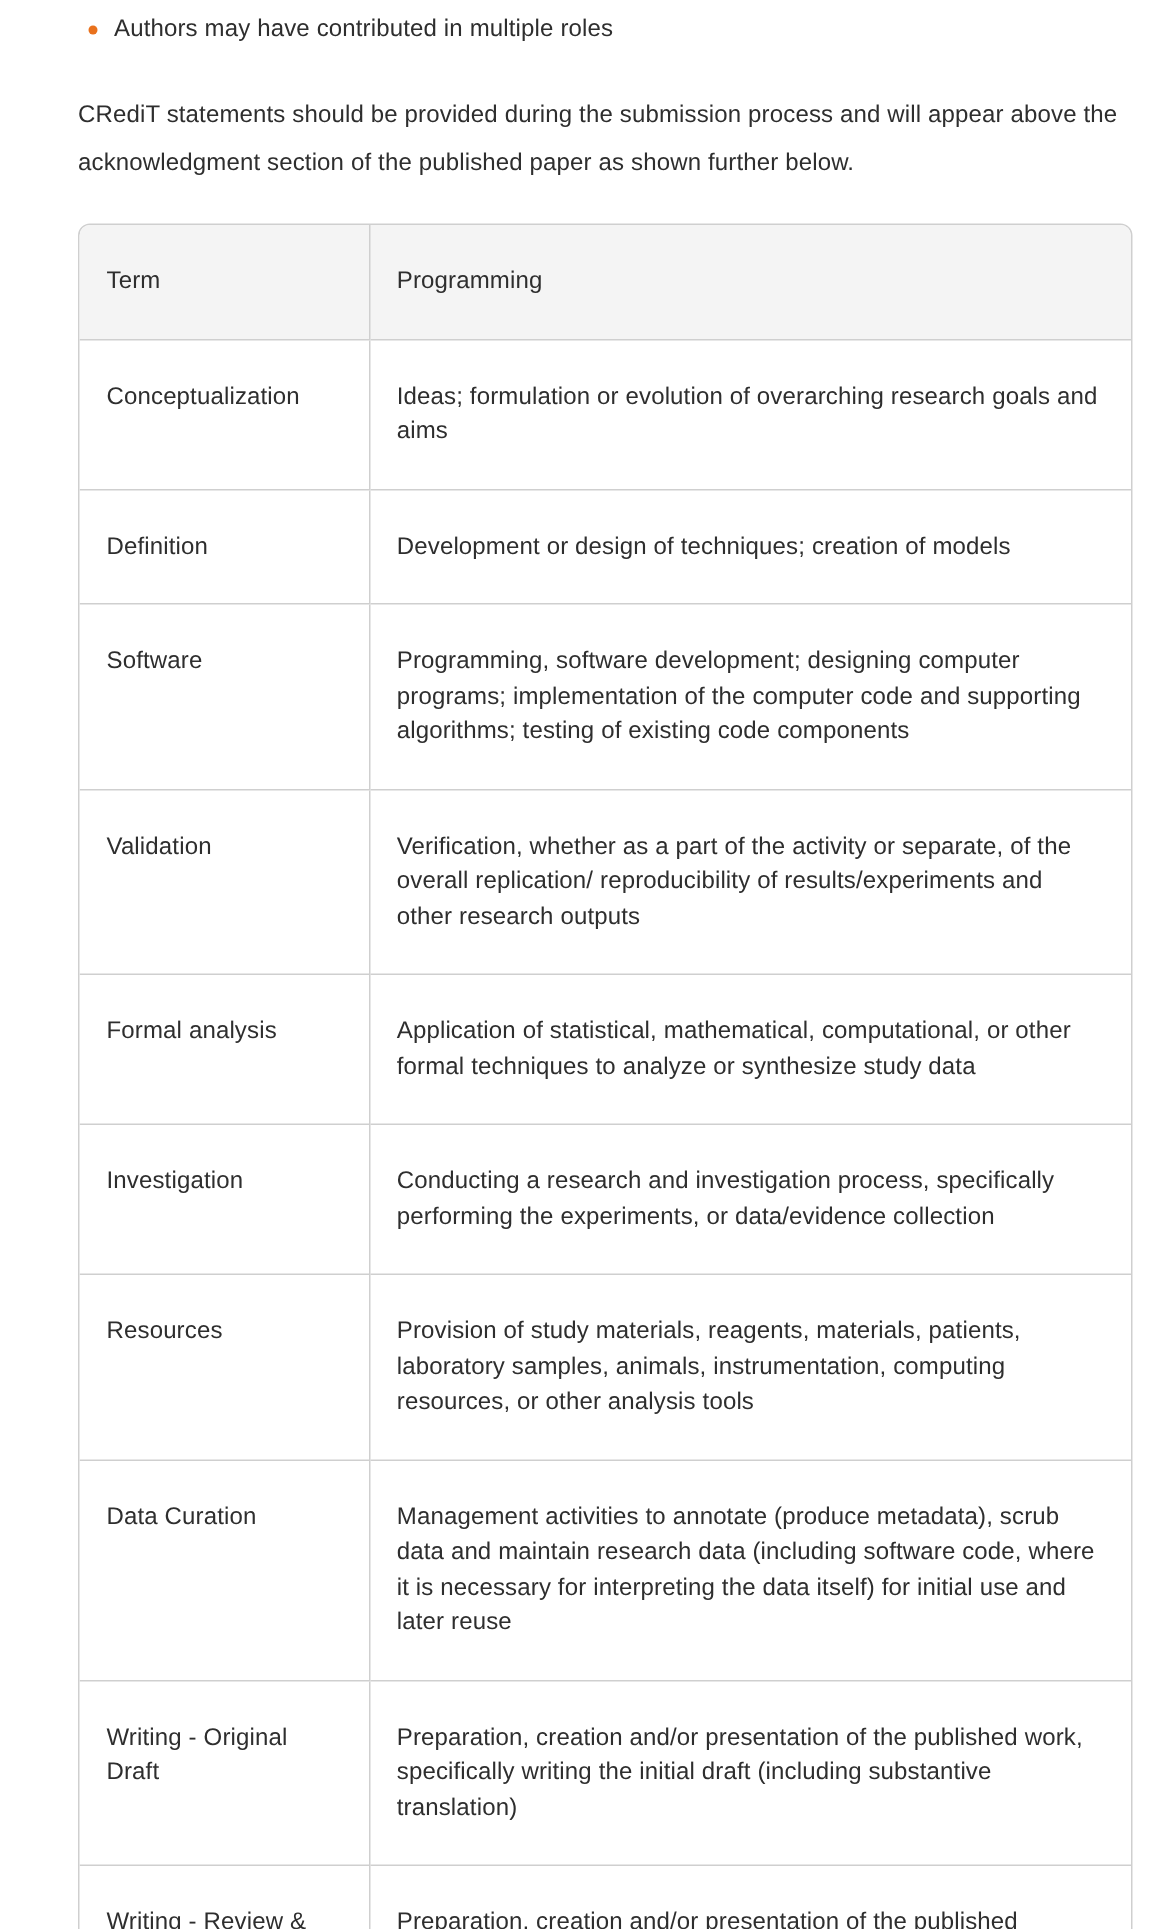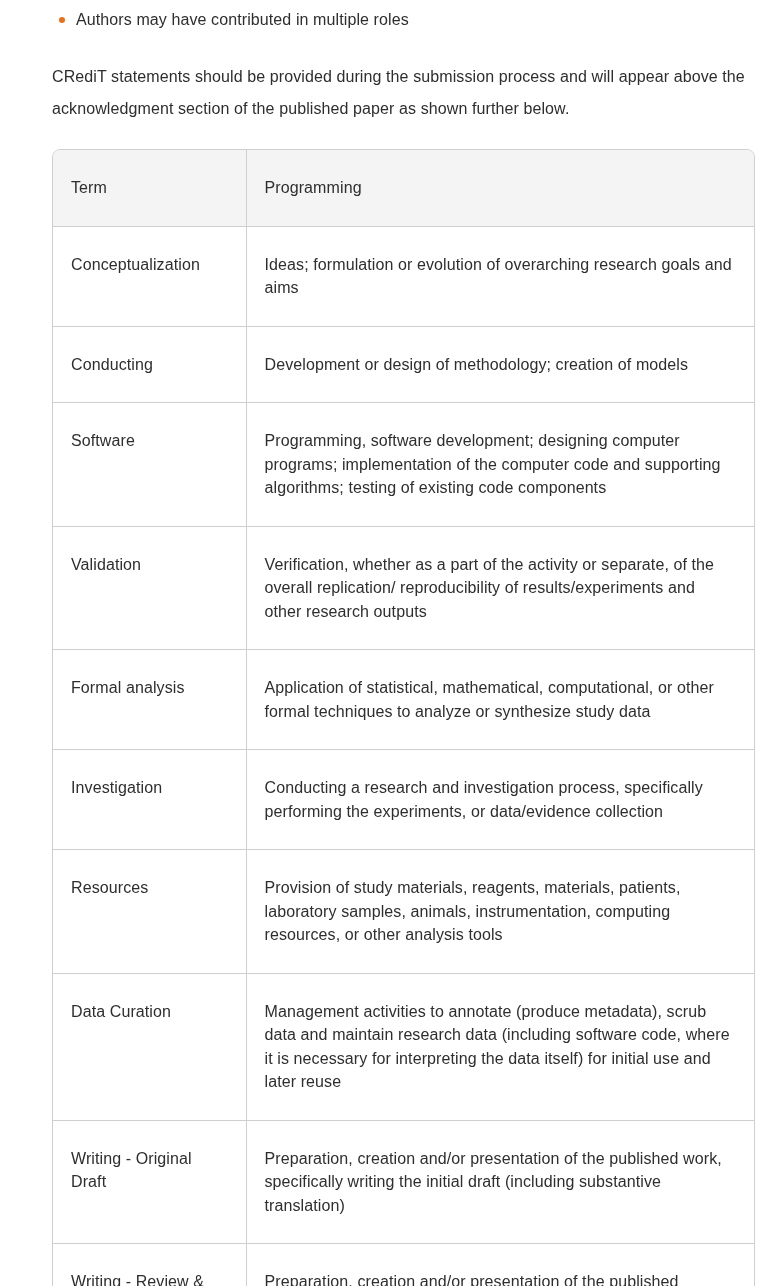--- a/index.html
+++ b/index.html
@@ -90,22 +90,22 @@
           <th>Term</th>
           <th>Programming</th>
         </tr>
       </thead>
       <tbody>
         <tr>
           <td>Conceptualization</td>
           <td>Ideas; formulation or evolution of overarching research goals and aims</td>
         </tr>
         <tr>
-          <td>Conducting</td>
-          <td>Development or design of methodology; creation of models</td>
+          <td>Definition</td>
+          <td>Development or design of techniques; creation of models</td>
         </tr>
         <tr>
           <td>Software</td>
           <td>Programming, software development; designing computer programs; implementation of the computer code and supporting algorithms; testing of existing code components</td>
         </tr>
         <tr>
           <td>Validation</td>
           <td>Verification, whether as a part of the activity or separate, of the overall replication/ reproducibility of results/experiments and other research outputs</td>
         </tr>
         <tr>

